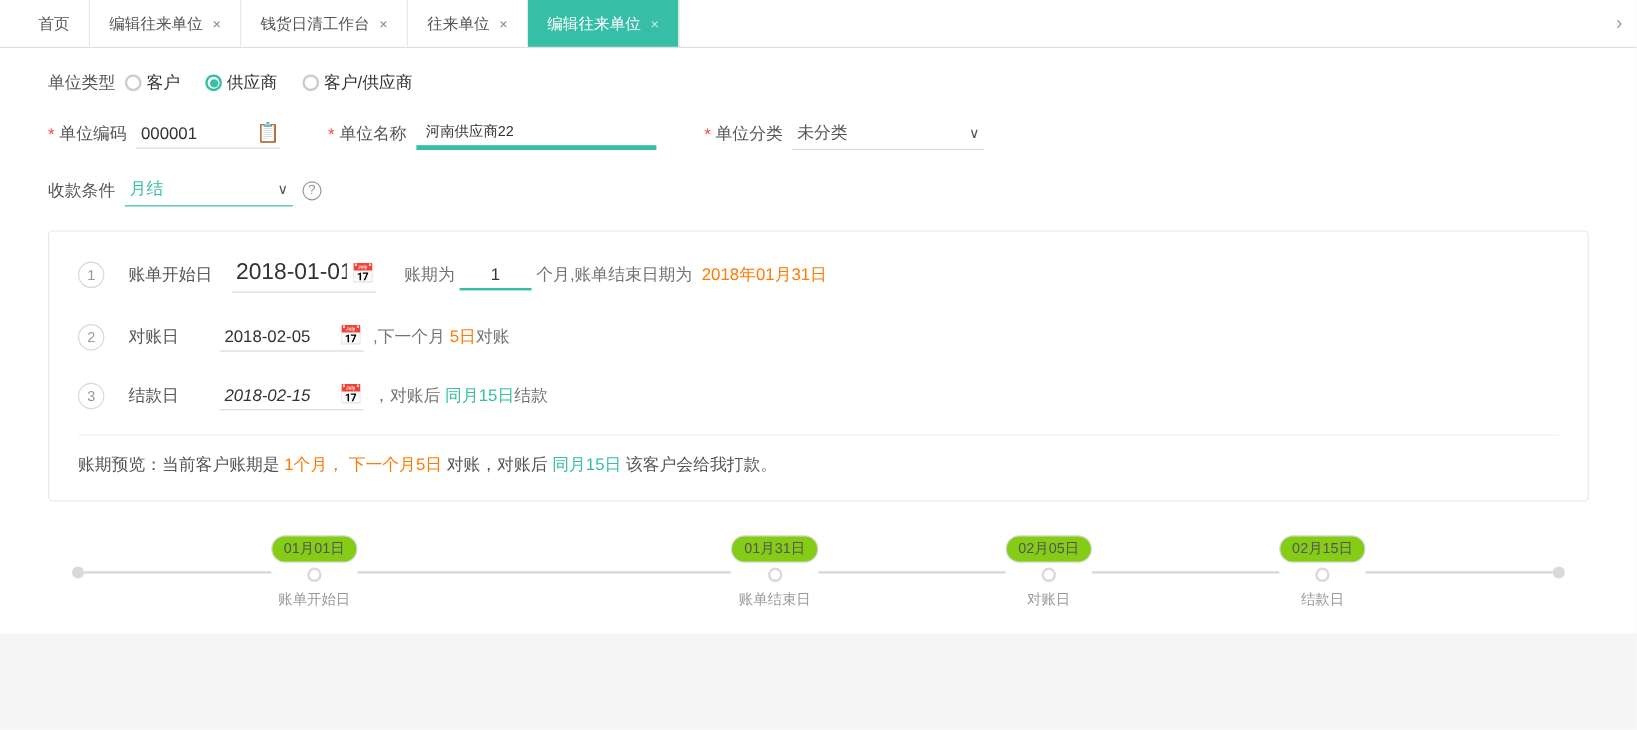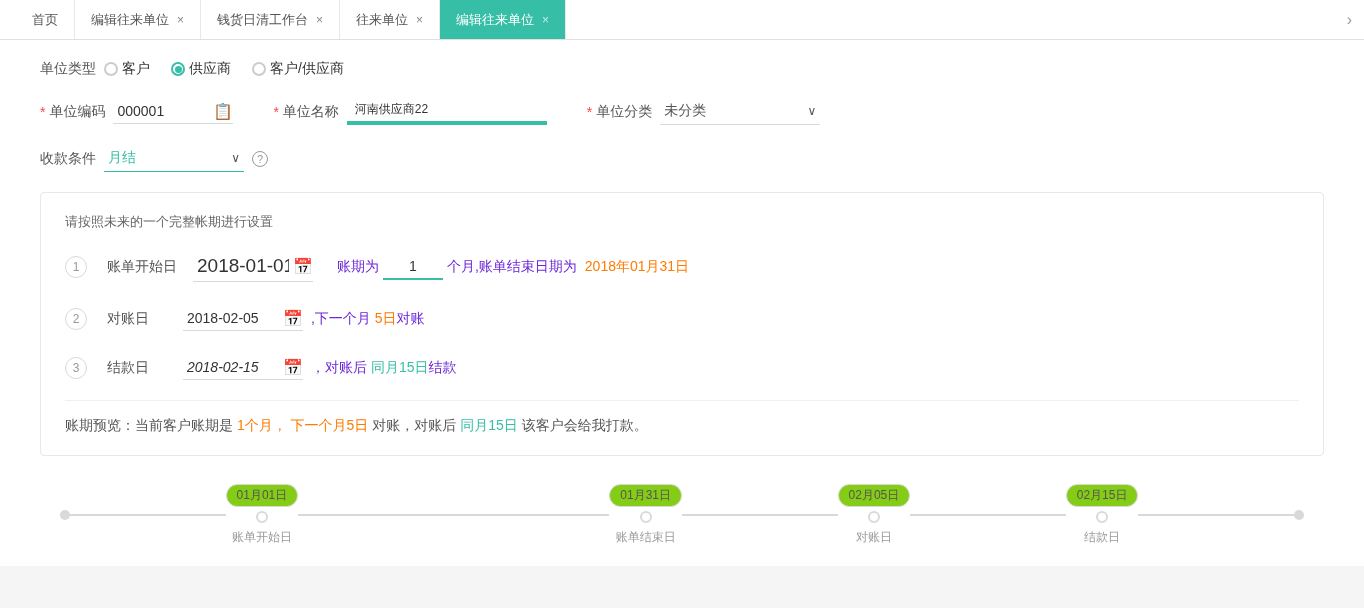--- a/index.html
+++ b/index.html
@@ -220,21 +220,21 @@
     .step-date-input input {
       border: none;
       outline: none;
       font-size: 14px;
       padding: 4px;
       background: transparent;
       width: 100px;
       color: #333;
     }
     .step-text {
-      color: #6d28d9;
+      color: #737373;
       margin-right: 4px;
     }
     .period-input {
       border: none;
       border-bottom: 2px solid #36bea6;
       outline: none;
       width: 60px;
       font-size: 14px;
       padding: 4px;
       text-align: center;
@@ -390,21 +390,20 @@
   <div class="form-row">
     <span class="form-label">收款条件</span>
     <div class="dropdown-wrap" style="min-width:140px;">
       <span class="dropdown-value">月结</span>
       <span class="dropdown-arrow">∨</span>
     </div>
     <div class="help-icon">?</div>
   </div>
 
   <div class="card-box">
-    <div class="card-title">请按照未来的一个完整帐期进行设置</div>
 
     <div class="step-row">
       <div class="step-num">
         <span>1</span>
       </div>
       <span class="step-label">账单开始日</span>
       <div class="step-date-input">
         <input style="width: 100px; border: none; outline: none; font-size: 19px; padding: 4px; background: transparent; color: rgb(51, 51, 51);" value="2018-01-01">
         <span class="calendar-icon">📅</span>
       </div>

